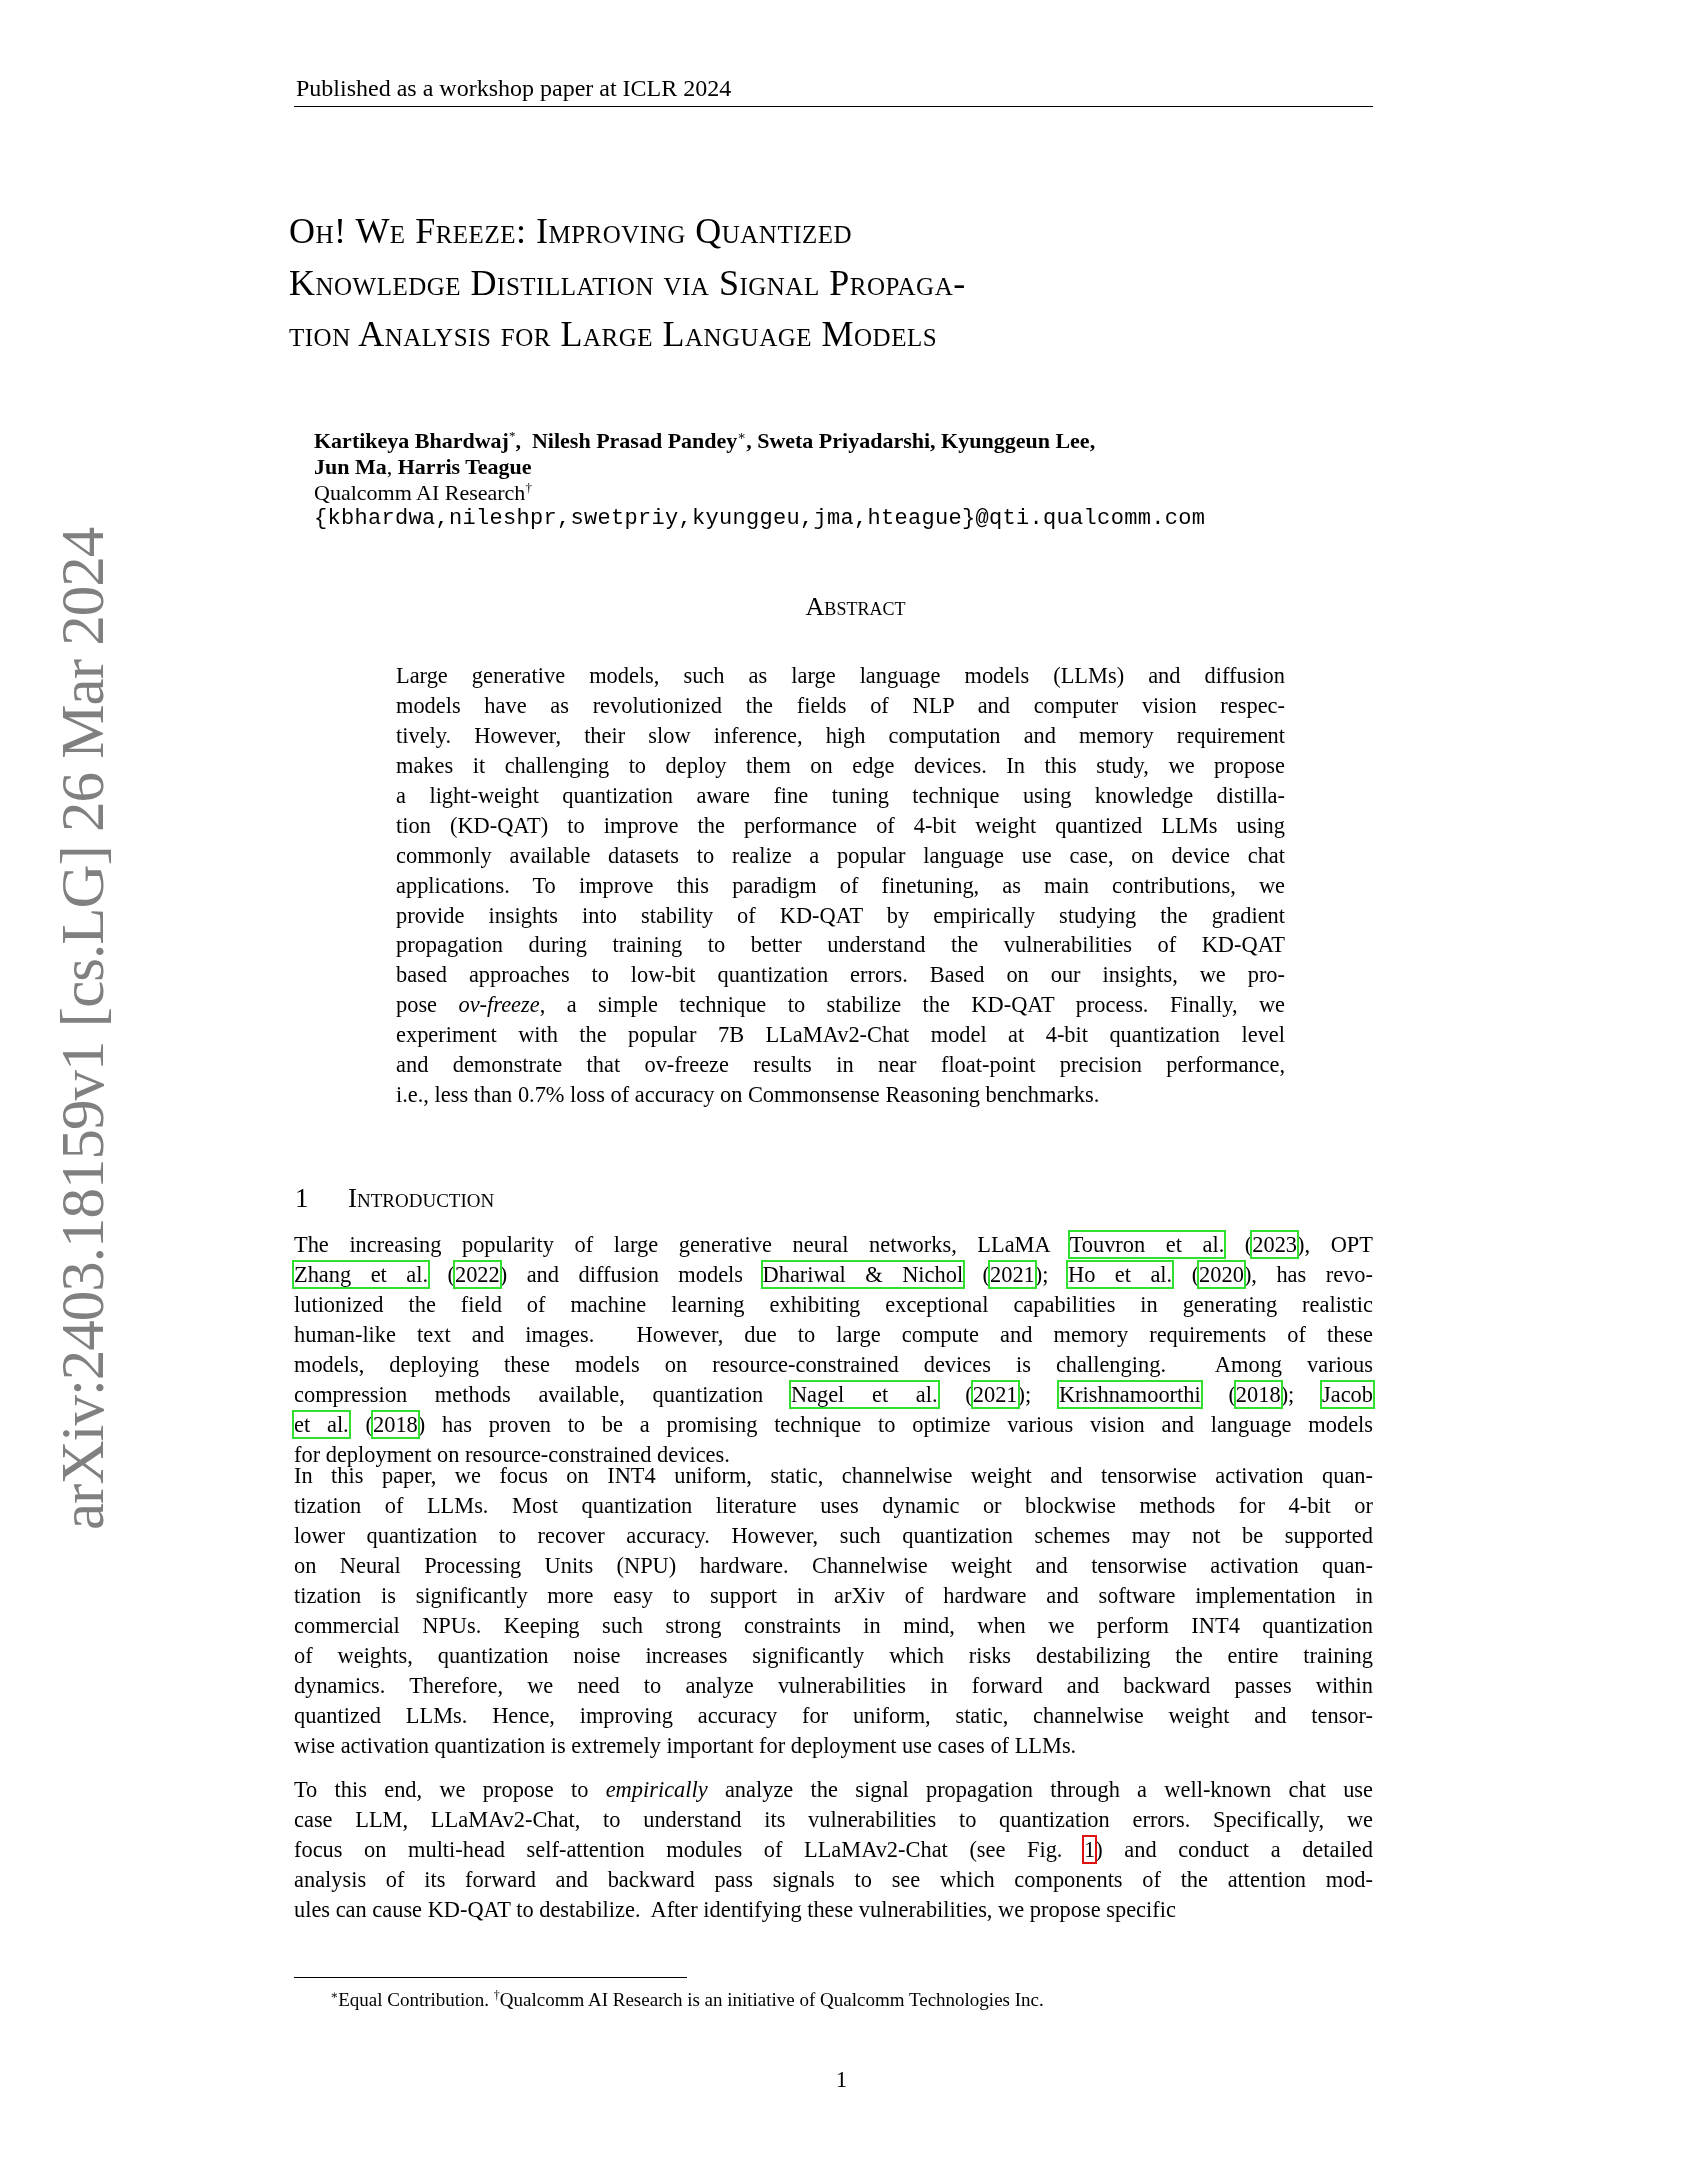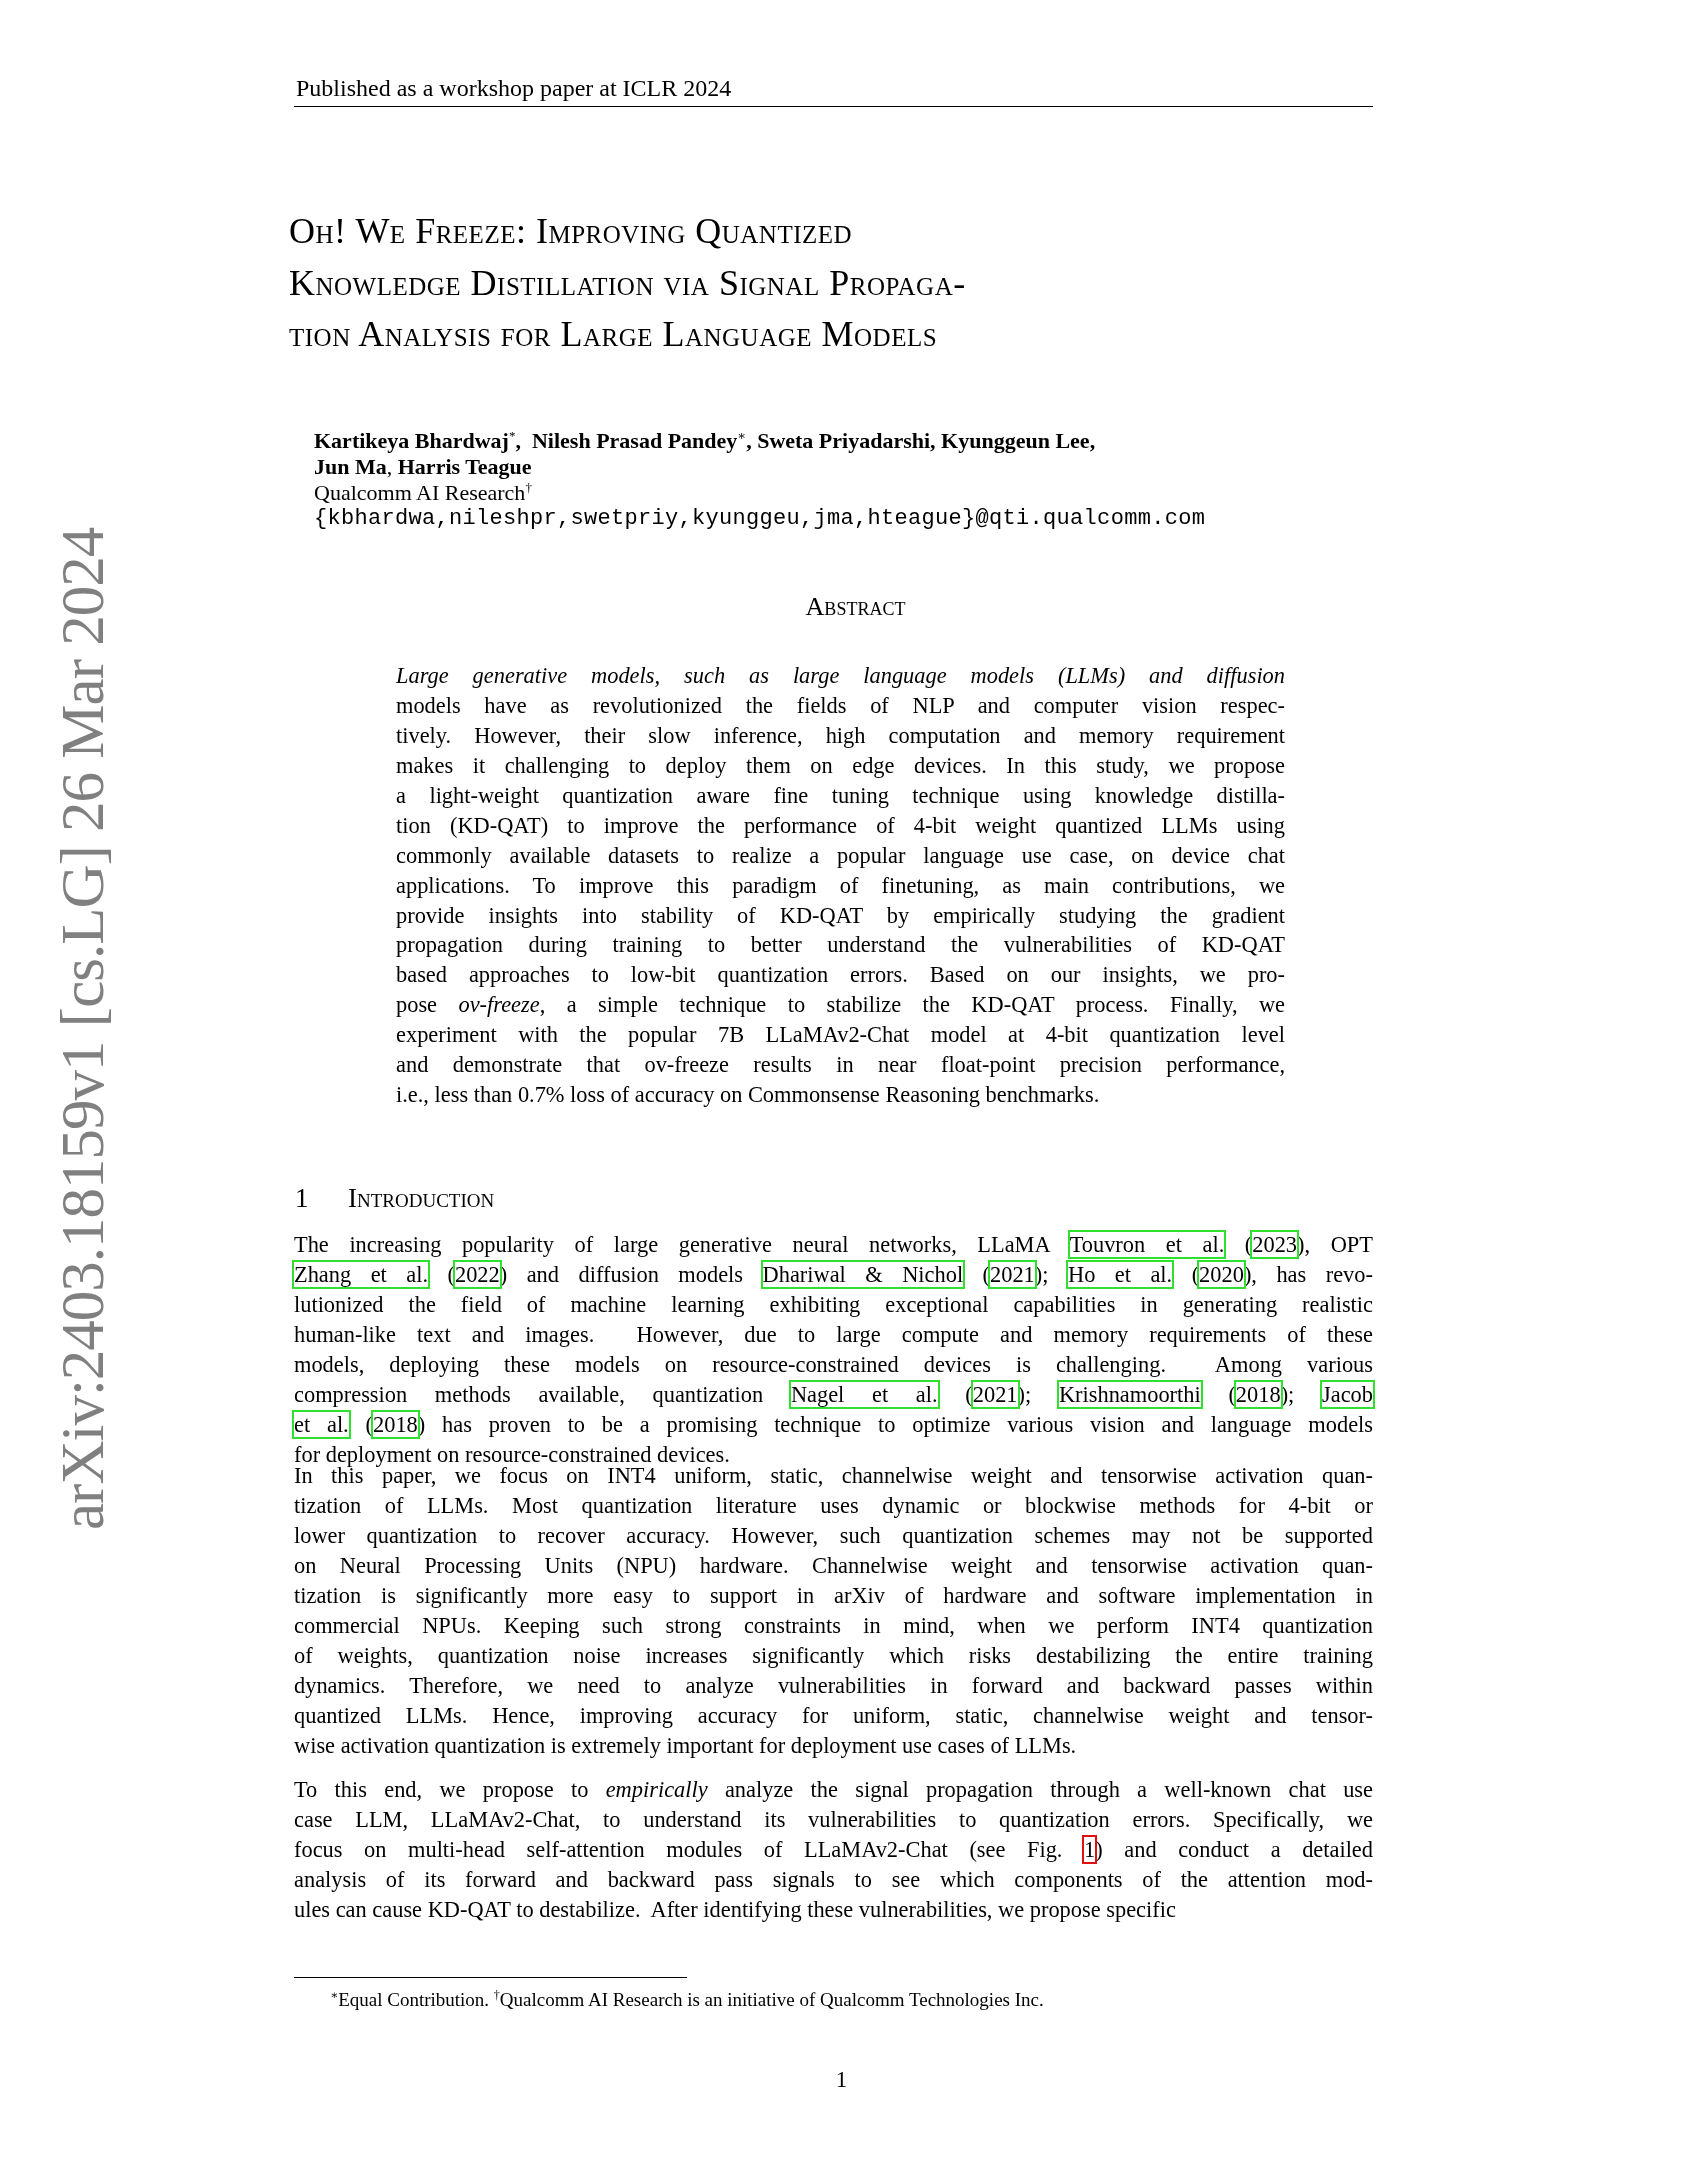--- a/index.html
+++ b/index.html
@@ -52,21 +52,21 @@
   <div class="abs affil" style="top:480px">
     <span>Qualcomm AI Research</span><sup class="mark">†</sup>
   </div>
   <div class="abs email" style="top:506px">{kbhardwa,nileshpr,swetpriy,kyunggeu,jma,hteague}@qti.qualcomm.com</div>
 </div>
 
 <div class="abstract-title" style="top:592px">
   <span style="margin-left:0">Abstract</span>
 </div>
 <div id="abstract-body">
-    <div class="abs abs-line" style="top: 663px; font-style: italic;">Large generative models, such as large language models (LLMs) and diffusion</div>
+    <div class="abs abs-line" style="top: 663px;">Large generative models, such as large language models (LLMs) and diffusion</div>
     <div class="abs abs-line" style="top: 693px;">models have as revolutionized the fields of NLP and computer vision respec-</div>
     <div class="abs abs-line" style="top: 723px;">tively. However, their slow inference, high computation and memory requirement</div>
     <div class="abs abs-line" style="top: 753px;">makes it challenging to deploy them on edge devices. In this study, we propose</div>
     <div class="abs abs-line" style="top: 783px;">a light-weight quantization aware fine tuning technique using knowledge distilla-</div>
     <div class="abs abs-line" style="top: 813px;">tion (KD-QAT) to improve the performance of 4-bit weight quantized LLMs using</div>
     <div class="abs abs-line" style="top: 843px;">commonly available datasets to realize a popular language use case, on device chat</div>
     <div class="abs abs-line" style="top: 873px;">applications. To improve this paradigm of finetuning, as main contributions, we</div>
     <div class="abs abs-line" style="top: 903px;">provide insights into stability of KD-QAT by empirically studying the gradient</div>
     <div class="abs abs-line" style="top: 932px;">propagation during training to better understand the vulnerabilities of KD-QAT</div>
     <div class="abs abs-line" style="top: 962px;">based approaches to low-bit quantization errors. Based on our insights, we pro-</div>

